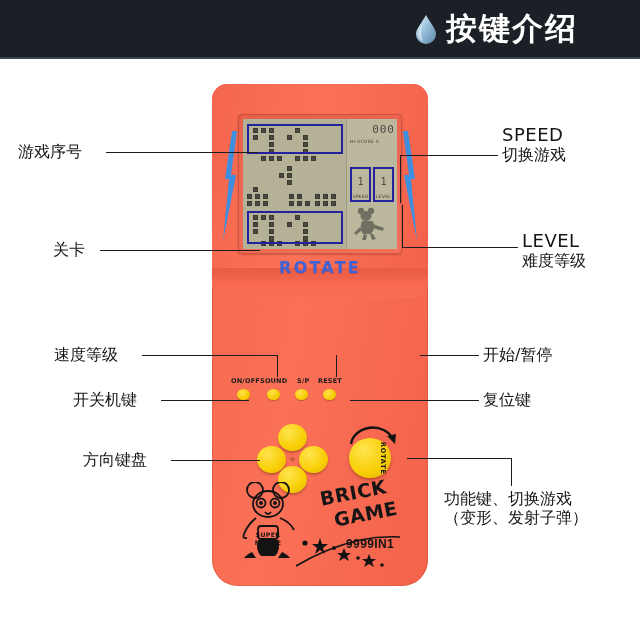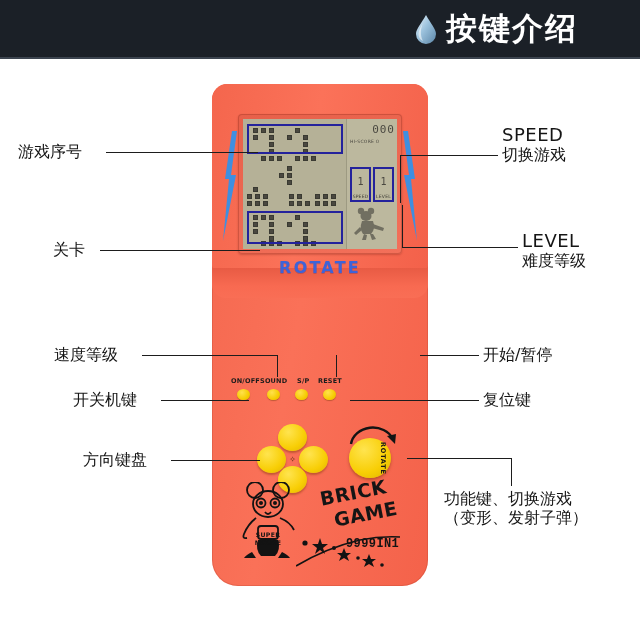--- a/index.html
+++ b/index.html
@@ -169,21 +169,21 @@
   }
   .game-txt {
     position:absolute; left:120px; top:425px;
     color:#151515; font-size:19px; font-weight:bold; letter-spacing:.5px;
     transform:rotate(-11deg); transform-origin:0 0;
     font-family:"DejaVu Sans","Liberation Sans",sans-serif;
   }
   .nine-txt {
     position:absolute; left:134px; top:453px;
     color:#131313; font-size:12px; font-weight:bold; letter-spacing:.4px;
-    font-family:Liberation Mono, monospace;
+    font-family:Liberation Sans, sans-serif;
   }
   .mascot { position:absolute; left:22px; top:398px; width:68px; height:76px; }
   .supermouse {
     position:absolute; left:33px; top:447px; width:46px; text-align:center;
     color:#131313; font-size:6.2px; font-weight:bold; line-height:7.5px;
     letter-spacing:.3px;
     font-family:"DejaVu Sans","Liberation Sans",sans-serif;
   }
   .stars { position:absolute; left:84px; top:452px; width:110px; height:34px; }
 

